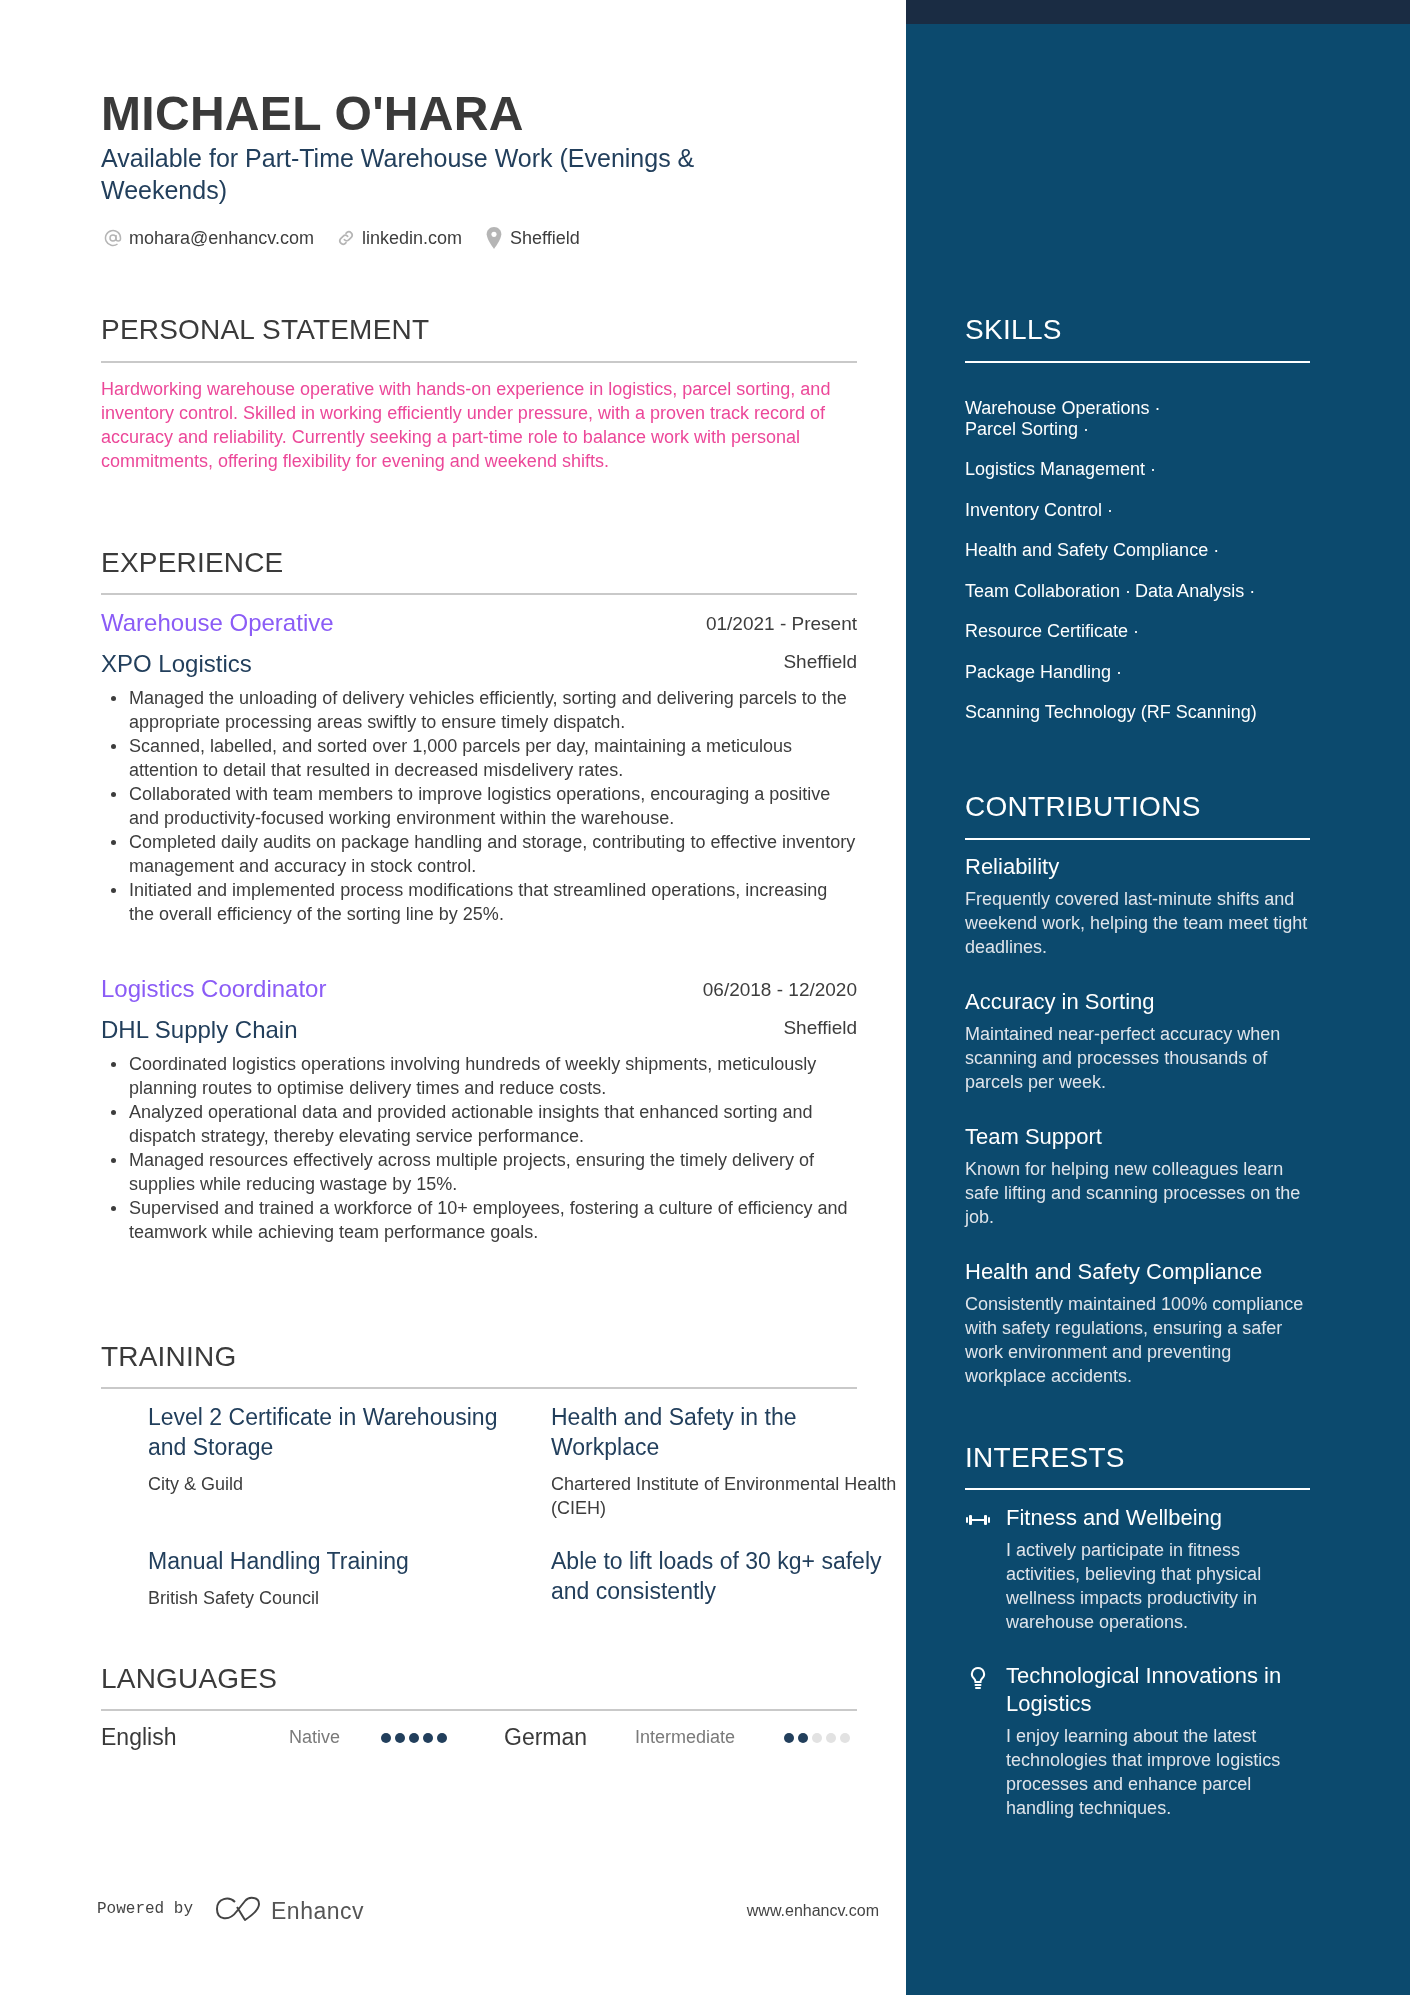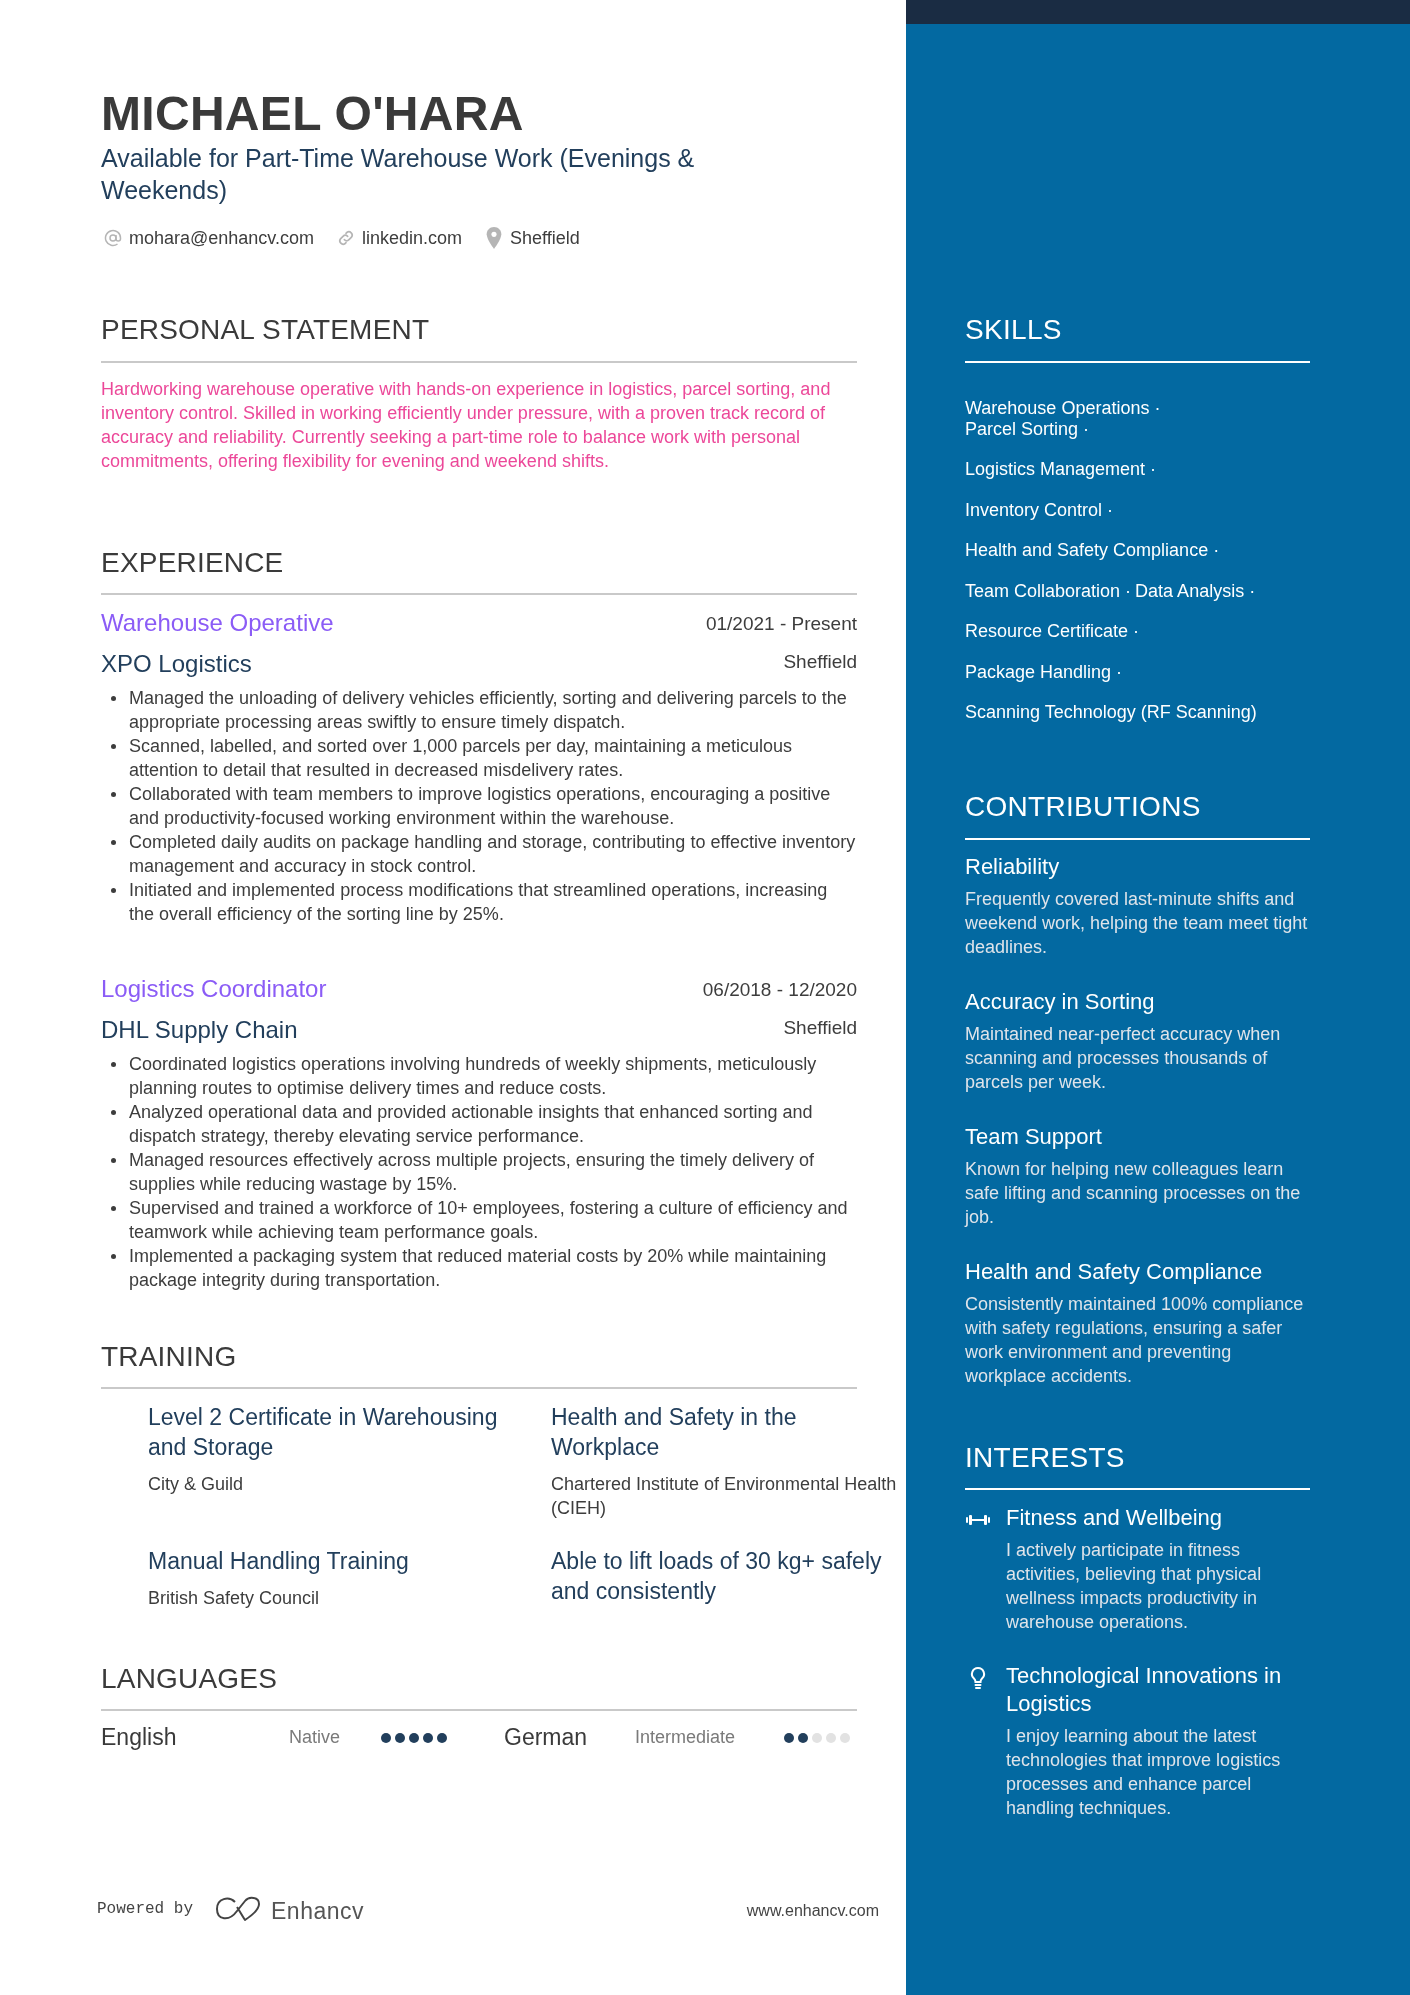--- a/index.html
+++ b/index.html
@@ -1,20 +1,20 @@
 <!DOCTYPE html>
 <html><head>
 <meta charset="utf-8">
 <style>
   * { box-sizing: border-box; margin: 0; padding: 0; }
   html, body { width: 1410px; height: 1995px; background: #ffffff; overflow: hidden; }
   body { position: relative; font-family: "Liberation Sans", "DejaVu Sans", sans-serif; color: #3d3d3d; }
 
   
-  .sidebar { position: absolute; left: 906px; top: 0; width: 504px; height: 1995px; background: #0369a1; }
+  .sidebar { position: absolute; left: 906px; top: 0; width: 504px; height: 1995px; background: #0c4a6e; }
   .sidebar-band { position: absolute; left: 0; top: 0; width: 100%; height: 24px; background: #1a2c43; }
   .side-inner { position: absolute; left: 59px; top: 0; width: 350px; }
 
   
   .main { position: absolute; left: 101px; top: 0; width: 756px; }
 
   .name { position: absolute; top: 86px; left: 0; font-size: 48px; font-weight: bold; color: #3a3a3a; letter-spacing: 0.3px; white-space: nowrap; }
   .tagline { position: absolute; top: 142px; left: 0; width: 700px; font-size: 25px; line-height: 32px; color: #223f5c; }
   .contacts { position: absolute; top: 226px; left: 0; display: flex; align-items: center; font-size: 18px; color: #3d3d3d; }
   .contact { display: flex; align-items: center; margin-right: 20px; }
@@ -125,21 +125,20 @@
   <div>
     <div class="job-title" style="top:975px">Logistics Coordinator</div>
     <div class="job-date" style="top:979px">06/2018 - 12/2020</div>
     <div class="company" style="top:1016px">DHL Supply Chain</div>
     <div class="job-loc" style="top:1017px">Sheffield</div>
     <ul class="bullets" style="top:1052px">
       <li>Coordinated logistics operations involving hundreds of weekly shipments, meticulously planning routes to optimise delivery times and reduce costs.</li>
       <li>Analyzed operational data and provided actionable insights that enhanced sorting and dispatch strategy, thereby elevating service performance.</li>
       <li>Managed resources effectively across multiple projects, ensuring the timely delivery of supplies while reducing wastage by 15%.</li>
       <li>Supervised and trained a workforce of 10+ employees, fostering a culture of efficiency and teamwork while achieving team performance goals.</li>
-      <li>Implemented a packaging system that reduced material costs by 20% while maintaining package integrity during transportation.</li>
     </ul>
   </div>
 
   <div class="sec-title" style="top:1341px">TRAINING</div>
   <div class="sec-rule" style="top:1387px"></div>
 
   <div class="train" style="top:1402px; left:0">
     <div class="train-title">Level 2 Certificate in Warehousing and Storage</div>
     <div class="train-org">City &amp; Guild</div>
   </div>

